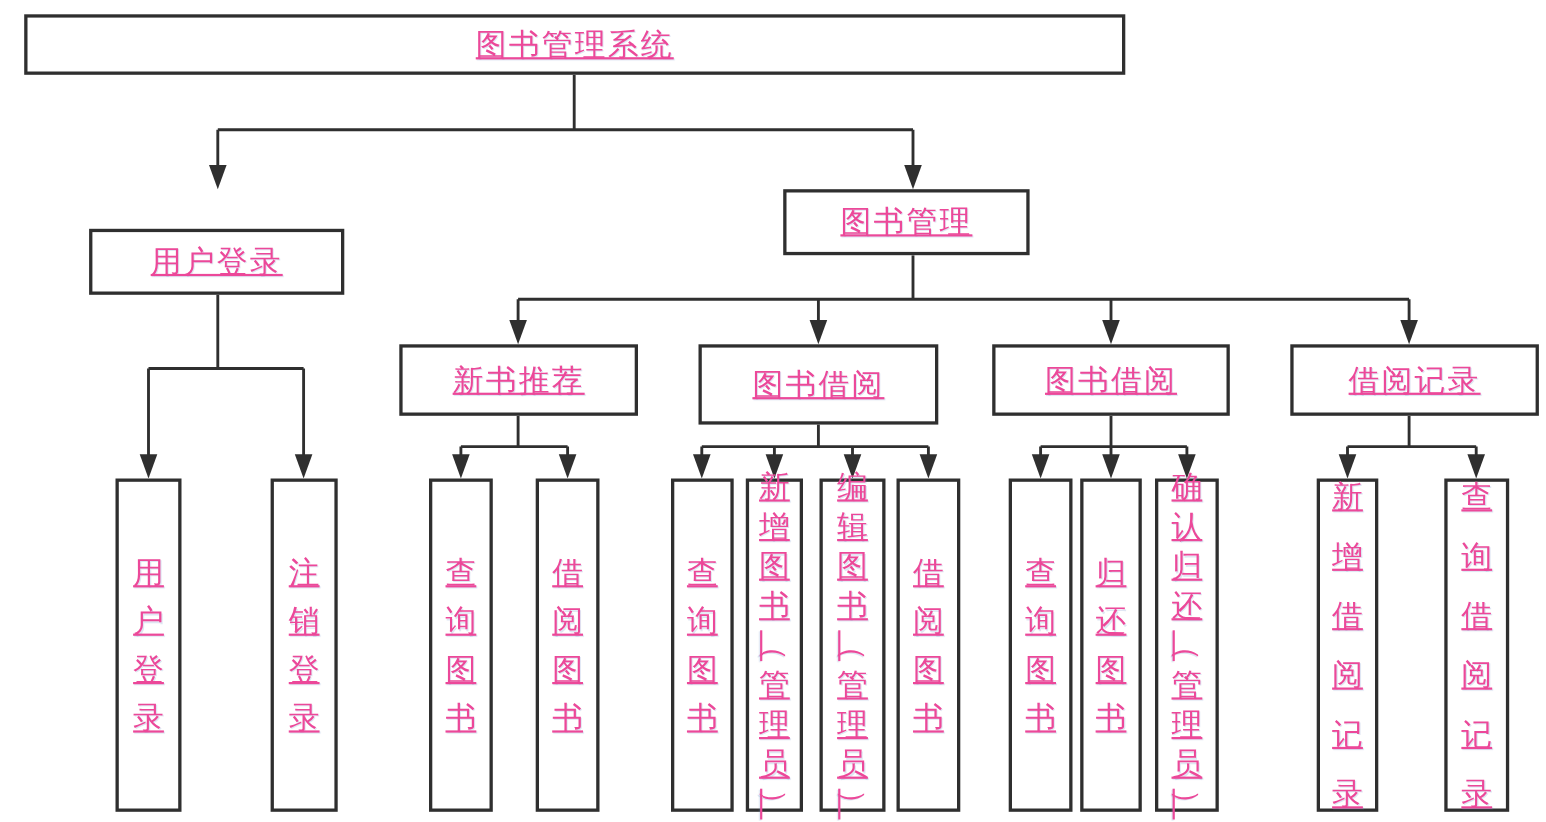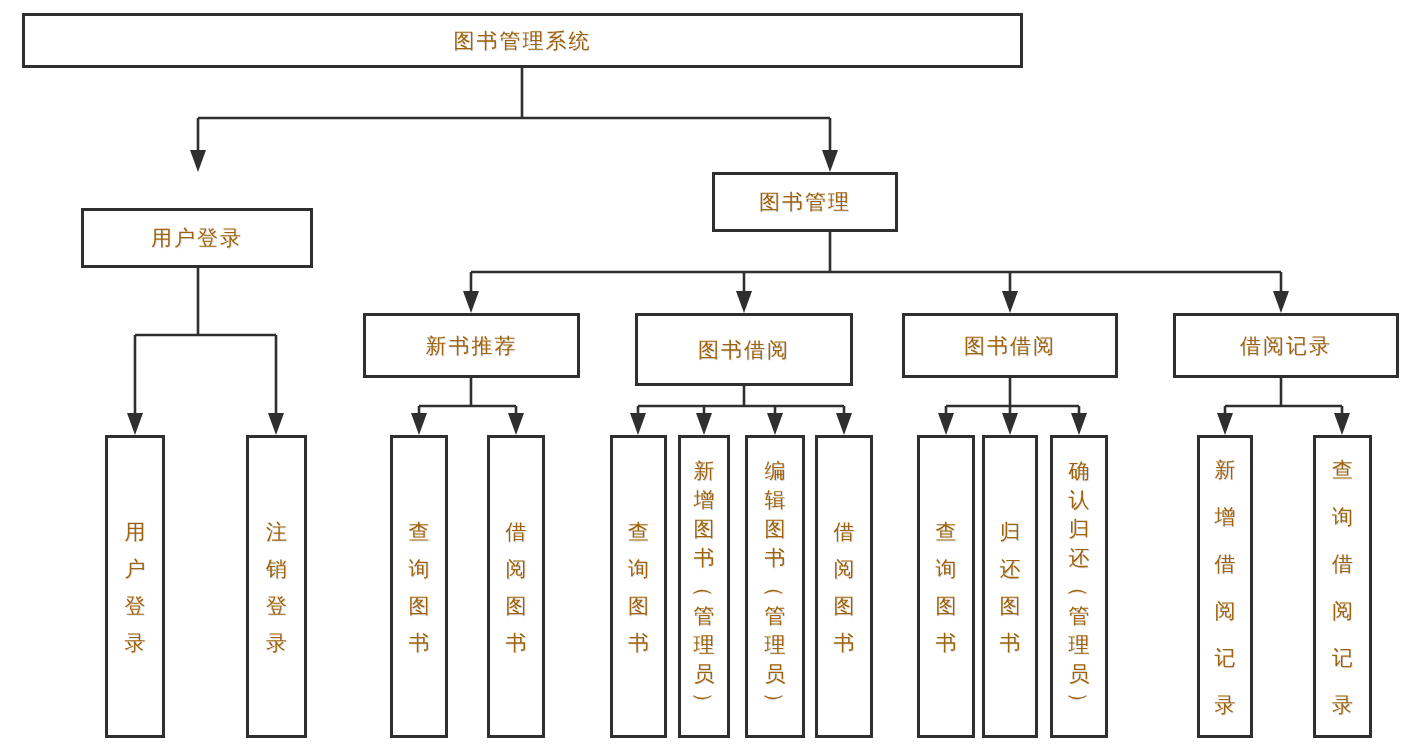--- a/index.html
+++ b/index.html
@@ -12,25 +12,26 @@
     overflow:hidden;
   }
   .node {
     position:absolute;
     background:#ffffff;
     border:3px solid #2f2f2f;
     box-sizing:border-box;
     display:flex;
     align-items:center;
     justify-content:center;
-    font-size:21px;
+    font-size:28px;
     letter-spacing:2px;
-    color:#a16207;
+    color:#ec4899;
     text-shadow:1px 1px 0 rgba(110,140,200,0.22);
     z-index:2;
+    text-decoration:underline;
   }
   .node.vert {
     flex-direction:column;
     letter-spacing:0;
   }
   .node.vert span { display:block; line-height:1; }
   .node.vert span.rotchar { transform:rotate(90deg); }
   svg.wires { position:absolute; left:0; top:0; z-index:1; }
   .watermark {
     position:absolute;
@@ -83,21 +84,21 @@
       <polygon points="1002,413 1018,413 1010,435"></polygon>
       <polygon points="1071,413 1087,413 1079,435"></polygon>
       <polygon points="1217,413 1233,413 1225,435"></polygon>
       <polygon points="1334,413 1350,413 1342,435"></polygon>
     </g>
   </svg>
 
   <div class="node" style="left:22px; top:13px; width:1001px; height:55px;">图书管理系统</div>
 
   <div class="node" style="left:81px; top:172px; width:232px; height:60px;margin-top:36px;">用户登录</div>
-  <div class="node" style="left:712px; top:172px; width:186px; height:60px;">图书管理</div>
+  <div class="node" style="left:712px; top:172px; width:224px; height:60px;">图书管理</div>
 
   <div class="node" style="left:363px; top:313px; width:217px; height:65px;">新书推荐</div>
   <div class="node" style="left:635px; top:313px; width:218px; height:73px;">图书借阅</div>
   <div class="node" style="left:902px; top:313px; width:216px; height:65px;">图书借阅</div>
   <div class="node" style="left:1173px; top:313px; width:226px; height:65px;">借阅记录</div>
 
   <div class="node vert" style="left: 105px; top: 435px; width: 60px; height: 303px; gap: 16px;">
       <span>用</span>
       <span>户</span>
       <span>登</span>

